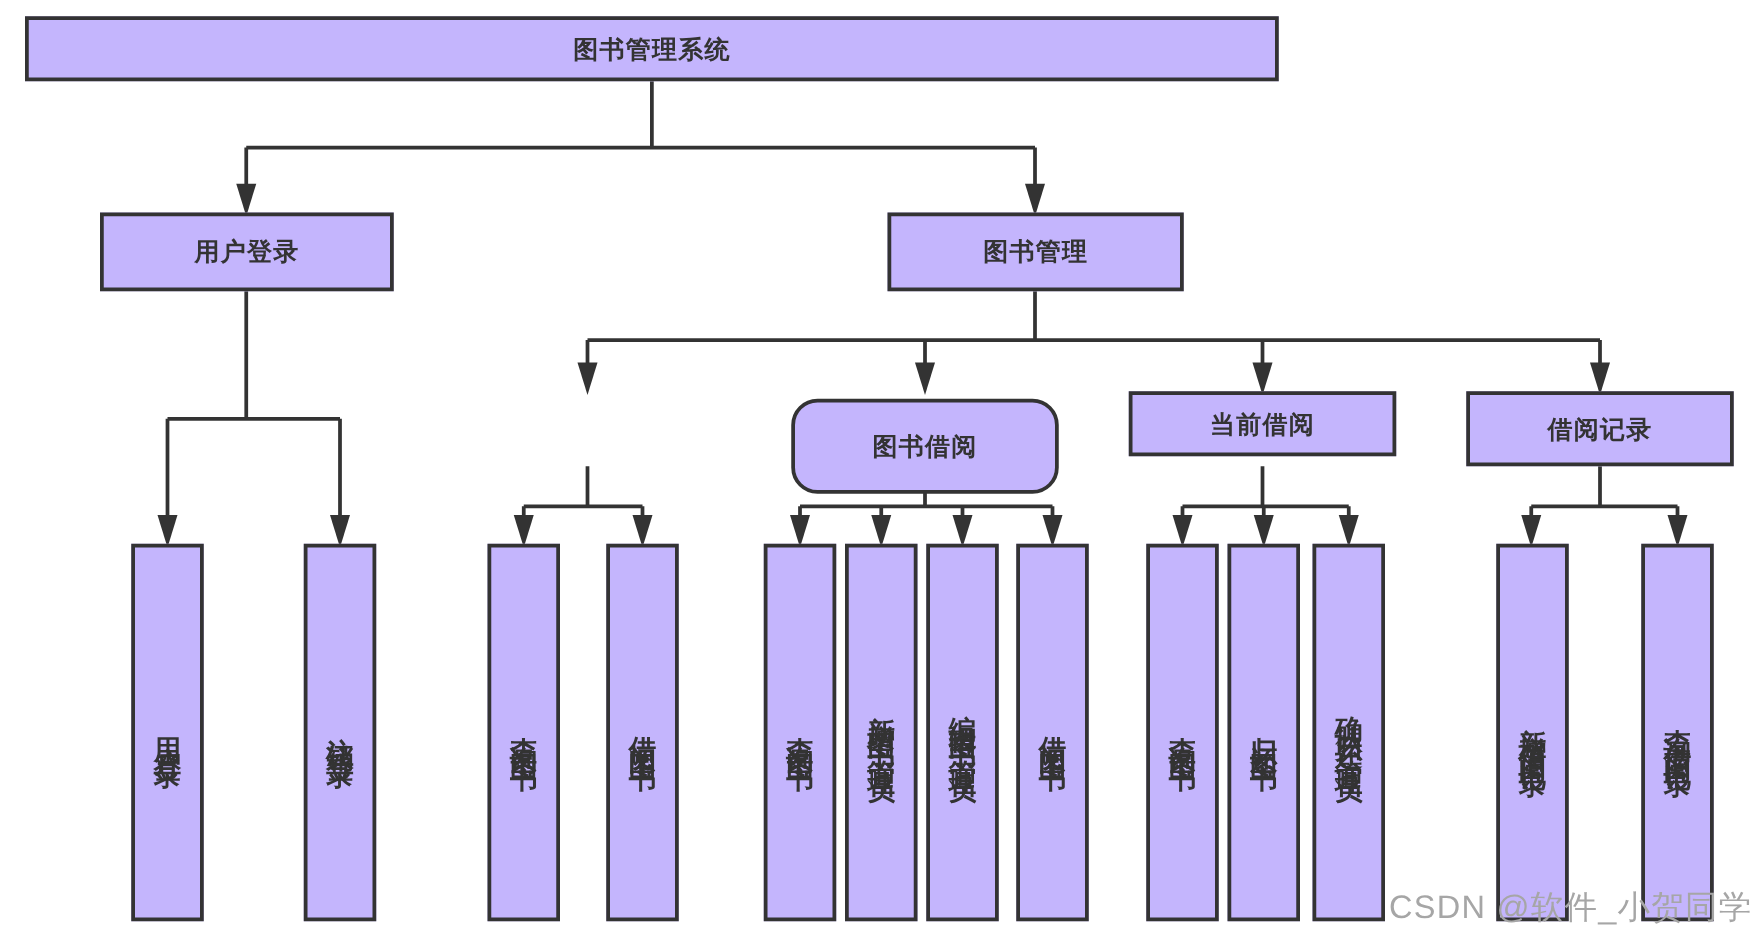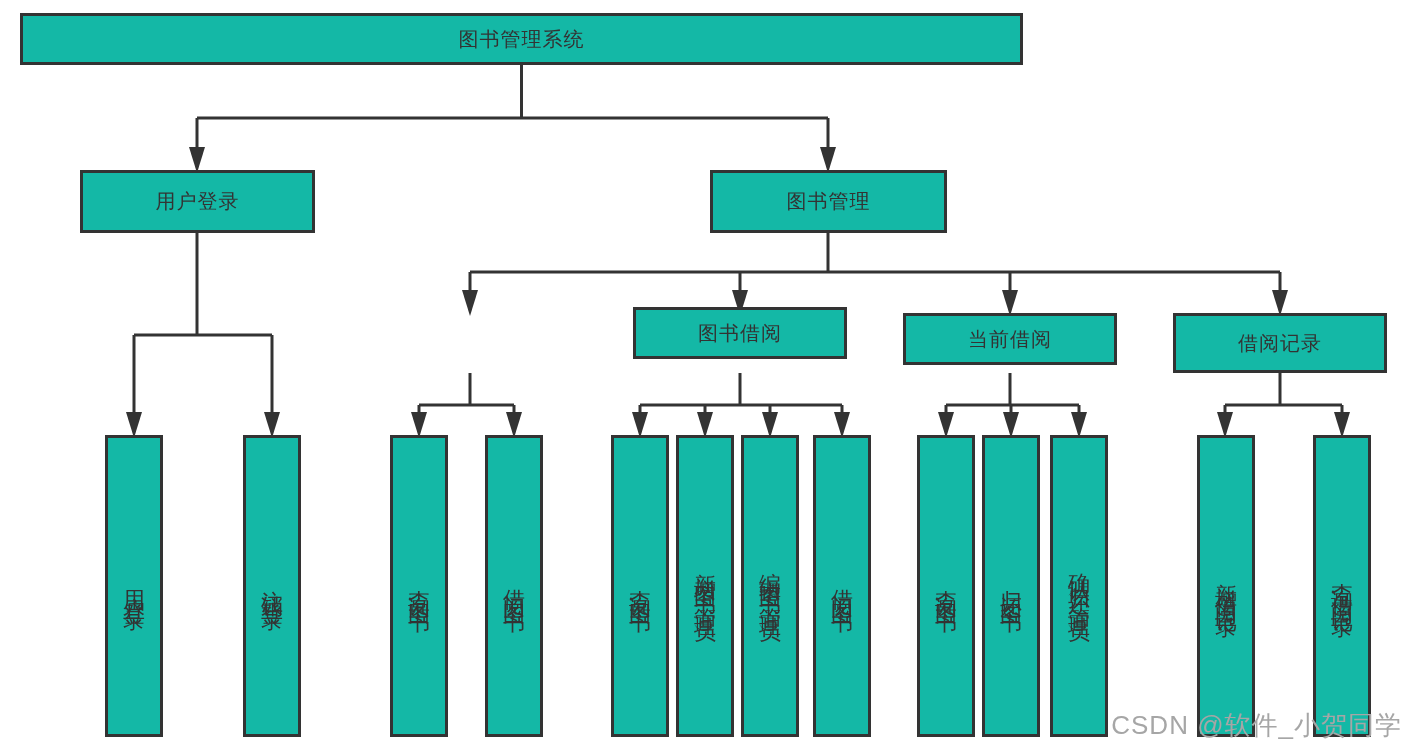--- a/index.html
+++ b/index.html
@@ -8,25 +8,26 @@
     width:1405px;height:747px;
     background:#ffffff;
     font-family:"Liberation Sans","DejaVu Sans",sans-serif;
     overflow:hidden;
   }
   #connectors{position:absolute;left:0;top:0;width:1405px;height:747px;}
   .node{
     position:absolute;
     box-sizing:border-box;
     border:3px solid #333333;
-    background:#14b8a6;
+    background:#c4b5fd;
     color:#333333;
     display:flex;
     align-items:center;
     justify-content:center;
+    font-weight:bold;
   }
   .h-node{font-size:20px;letter-spacing:1px;}
   .v-node{
     writing-mode:vertical-rl;
     text-orientation:mixed;
     font-size:22px;
     line-height:1;
     letter-spacing:7px;
   }
   .watermark{
@@ -111,21 +112,21 @@
       <polygon points="1217,412 1233,412 1225,438"></polygon>
       <polygon points="1334,412 1350,412 1342,438"></polygon>
     </g>
   </svg>
 
   <div class="node h-node" style="left:20px;top:13px;width:1003px;height:52px;">图书管理系统</div>
 
   <div class="node h-node" style="left:80px;top:170px;width:235px;height:63px;">用户登录</div>
   <div class="node h-node" style="left:710px;top:170px;width:237px;height:63px;">图书管理</div>
 
-  <div class="node h-node" style="left:633px;top:307px;width:214px;height:52px;">图书借阅</div>
+  <div class="node h-node" style="left:633px;top:319px;width:214px;height:76px;border-radius:21px;">图书借阅</div>
   <div class="node h-node" style="left:903px;top:313px;width:214px;height:52px;">当前借阅</div>
   <div class="node h-node" style="left:1173px;top:313px;width:214px;height:60px;">借阅记录</div>
 
   <div class="node v-node" style="left:105px;top:435px;width:58px;height:302px;">用户登录</div>
   <div class="node v-node" style="left:243px;top:435px;width:58px;height:302px;">注销登录</div>
 
   <div class="node v-node" style="left:390px;top:435px;width:58px;height:302px;">查询图书</div>
   <div class="node v-node" style="left:485px;top:435px;width:58px;height:302px;">借阅图书</div>
 
   <div class="node v-node" style="left:611px;top:435px;width:58px;height:302px;">查询图书</div>

